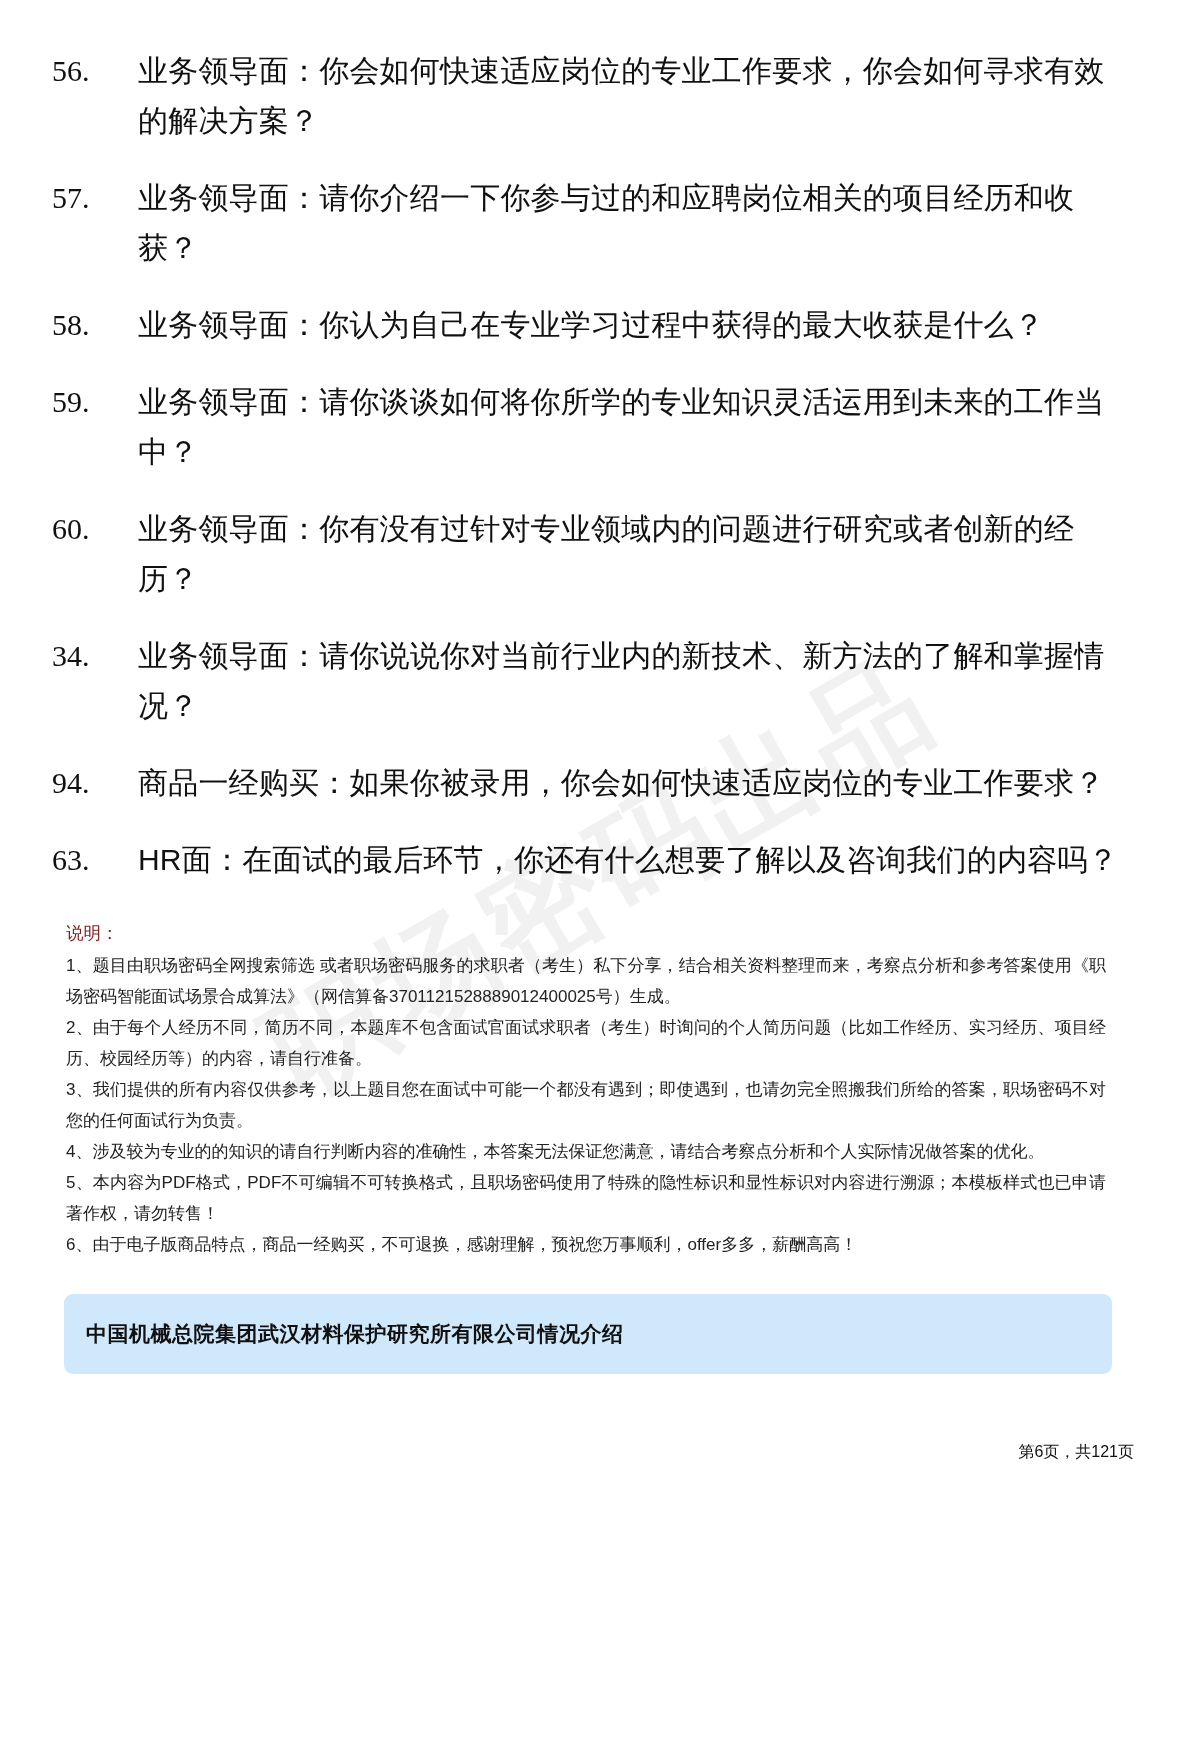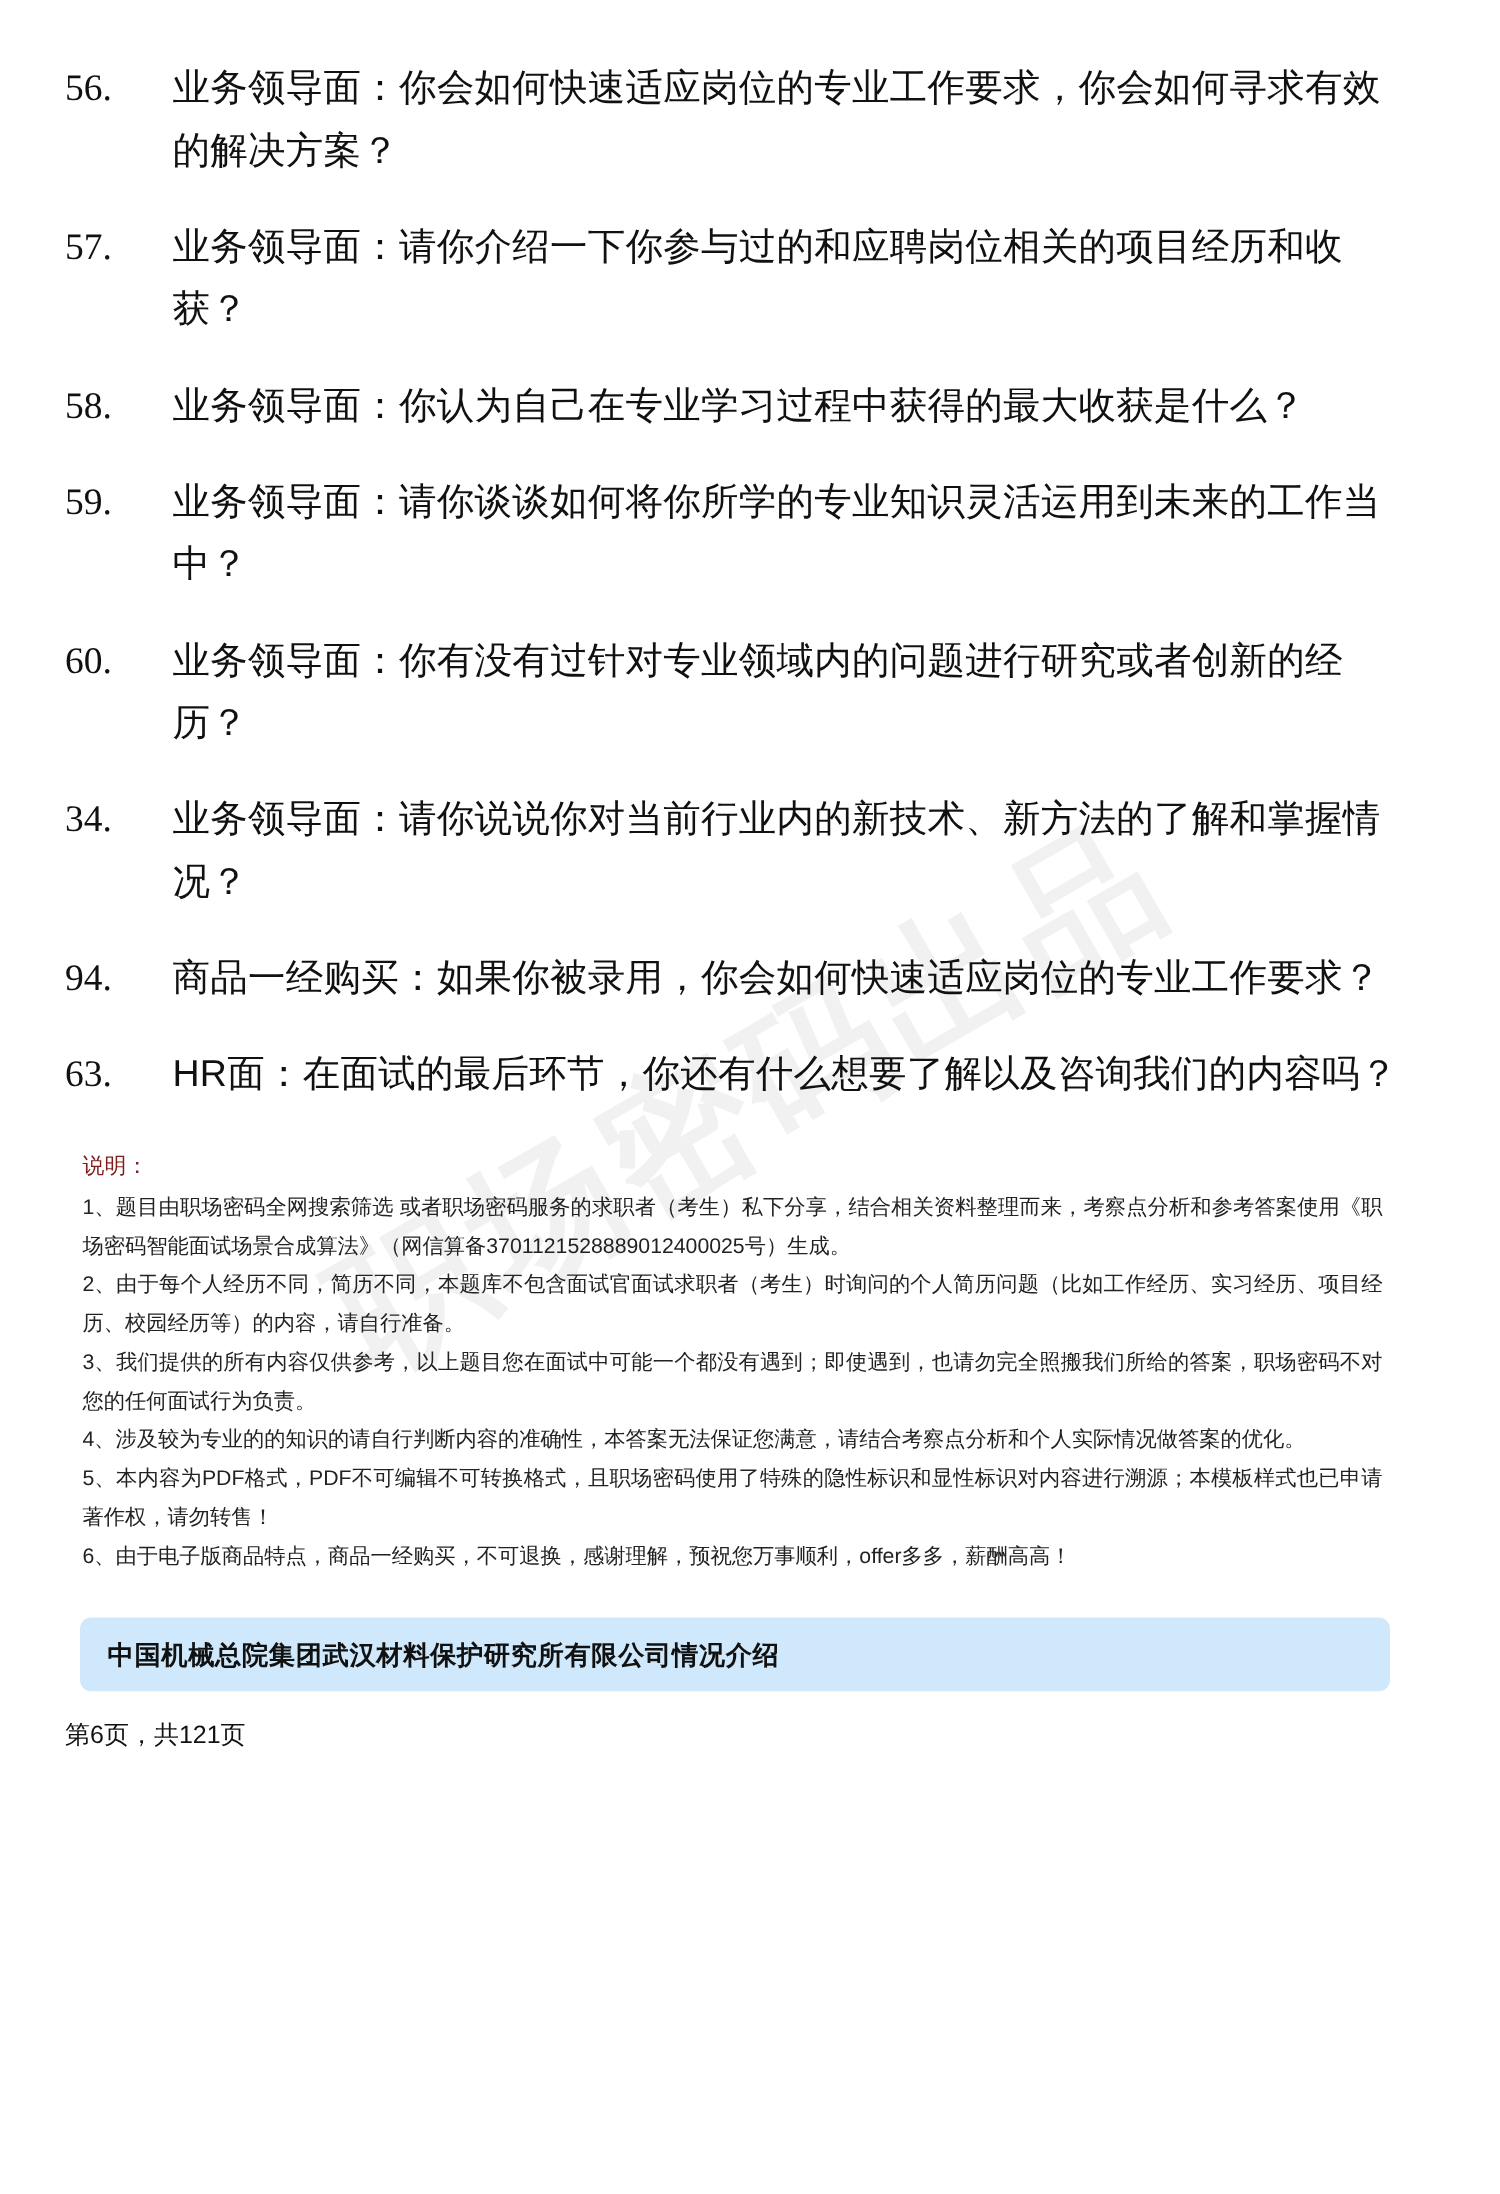--- a/index.html
+++ b/index.html
@@ -81,36 +81,36 @@
     line-height: 31px;
     color: #222;
     text-align: justify;
   }
   .banner {
     margin-top: 34px;
     margin-left: 12px;
     margin-right: 22px;
     background: #cfe8fb;
     border-radius: 9px;
-    height: 59px;
+    height: 80px;
     display: flex;
     align-items: center;
     padding-left: 22px;
     box-sizing: border-box;
   }
   .banner-text {
     font-size: 21px;
     font-weight: 700;
     color: #111;
     letter-spacing: 0.5px;
   }
   .footer {
-    margin-top: 21px;
-    text-align: left;
-    font-size: 20px;
+    margin-top: 68px;
+    text-align: right;
+    font-size: 16px;
     color: #111;
   }
 </style>
 </head>
 <body>
 
 <div class="page">
 
   <div class="watermark">职场密码出品</div>
 

